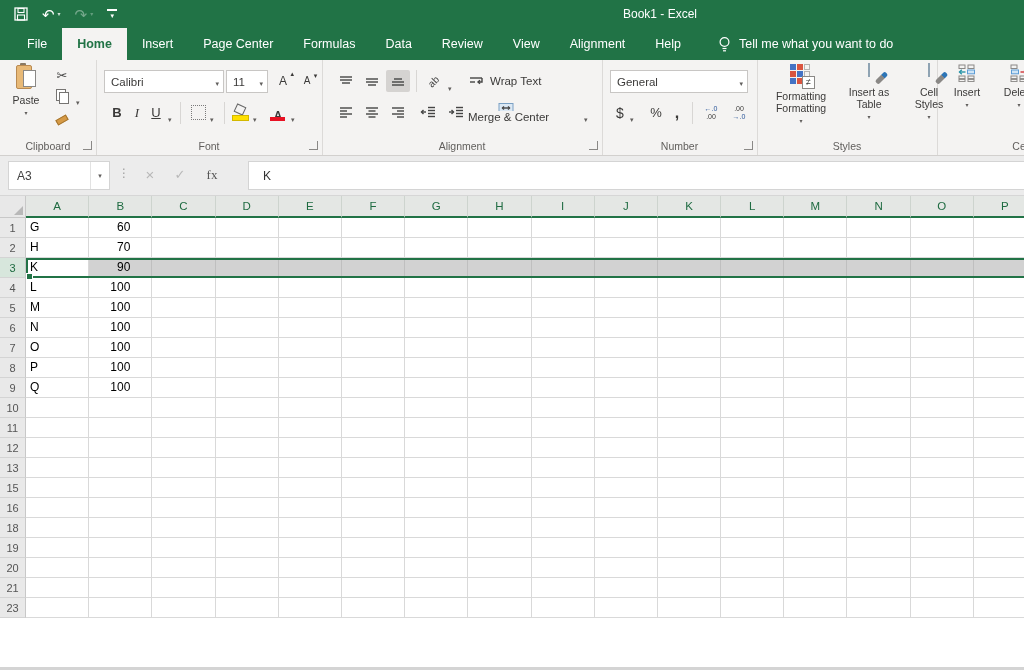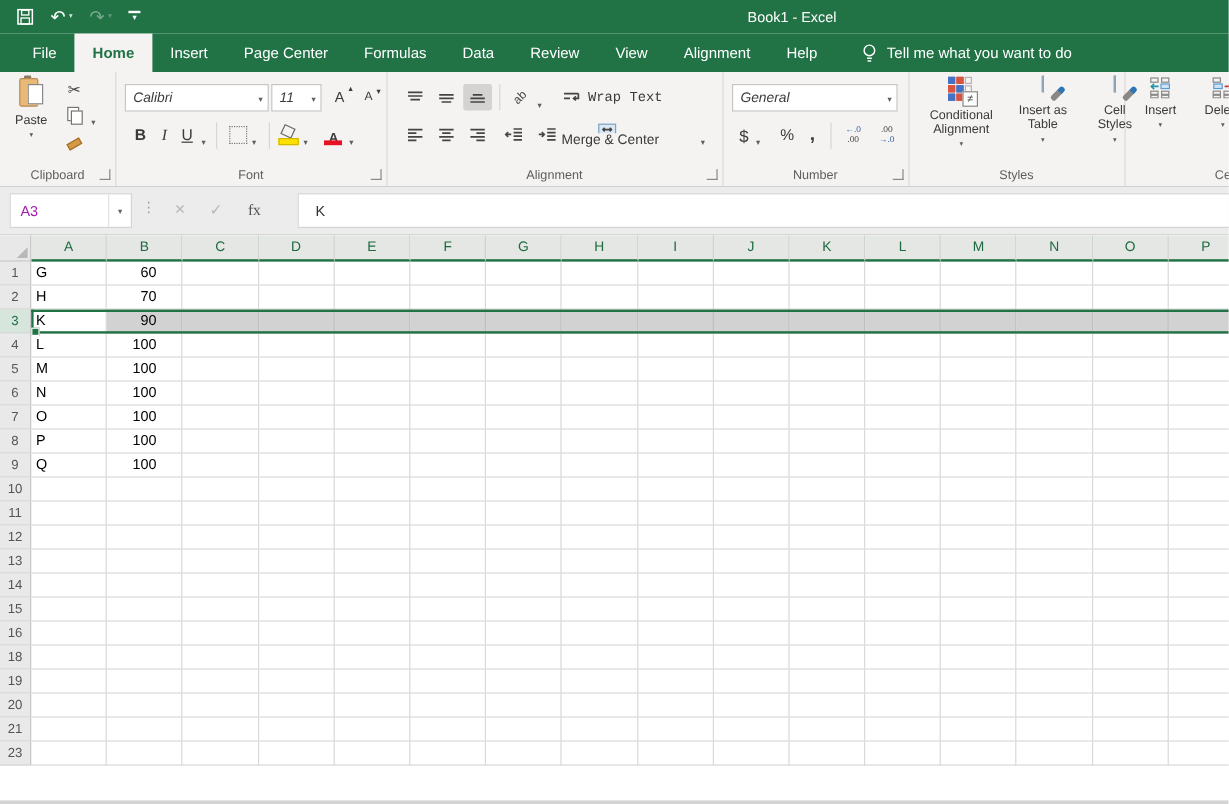--- a/index.html
+++ b/index.html
@@ -24,21 +24,21 @@
 
   
   .ribbon{position:absolute;left:0;top:60px;width:1024px;height:95px;background:#f4f3f2;border-bottom:1px solid #d2d0ce;color:#3b3a39;}
   .rgroup{position:absolute;top:0;bottom:0;border-right:1px solid #dcdad8;}
   .glabel{position:absolute;left:0;right:0;bottom:3px;text-align:center;font-size:10.5px;color:#605e5c;}
   .launcher{position:absolute;right:4px;bottom:5px;width:8px;height:8px;border-right:1px solid #8a8886;border-bottom:1px solid #8a8886;}
   .drop::after{content:"\25BE";font-size:7px;color:#605e5c;}
   .rbtn{position:absolute;display:flex;align-items:center;justify-content:center;border-radius:2px;}
   .pressed{background:#d5d3d1;}
   .combo{position:absolute;background:#fff;border:1px solid #c8c6c4;font-size:11.5px;display:flex;align-items:center;}
-  .combo .ctext{padding-left:6px;flex:1;font-style:italic;}
+  .combo .ctext{padding-left:6px;flex:1;}
   .combo .drop{padding-right:4px;}
   .vsep{position:absolute;top:42px;height:22px;width:1px;background:#d8d6d4;}
   .bigbtn{position:absolute;top:4px;display:flex;flex-direction:column;align-items:center;text-align:center;font-size:10.5px;line-height:12px;color:#3b3a39;}
   .bigbtn .blabel{margin-top:4px;}
   .bcaret::after{content:"\25BE";font-size:6px;color:#605e5c;display:block;margin-top:1px;}
 
   
   .clipboard-ic{position:relative;width:20px;height:26px;}
   .clipboard-ic .board{position:absolute;left:0;top:1px;width:14px;height:22px;background:#e8b977;border:1px solid #b98a52;border-radius:2px;}
   .clipboard-ic .clip{position:absolute;left:4px;top:-1px;width:6px;height:4px;background:#8a7a64;border-radius:1px;}
@@ -90,21 +90,21 @@
 
   
   .insdel-ic rect{stroke:#8a8886;fill:none;stroke-width:1;}
   .insdel-ic .fillcell{fill:#cfe4f5;stroke:#5b9bd5;}
   .insdel-ic .arrow{stroke:#2794a8;stroke-width:1.4;fill:none;}
   .insdel-ic .arrowr{stroke:#d13438;stroke-width:1.4;fill:none;}
 
   
   .fbar{position:absolute;left:0;top:156px;width:1024px;height:39px;background:#ececec;border-bottom:1px solid #d6d6d6;}
   .namebox{position:absolute;left:8px;top:5px;width:100px;height:27px;background:#fff;border:1px solid #d4d4d4;display:flex;align-items:center;}
-  .nb-text{flex:1;padding-left:8px;font-size:12px;color:#a21caf;}
+  .nb-text{flex:1;padding-left:8px;font-size:12px;color:#404040;}
   .nb-caret{width:18px;text-align:center;border-left:1px solid #e2e2e2;height:100%;display:flex;align-items:center;justify-content:center;}
   .fdots{position:absolute;left:118px;top:10px;color:#a0a0a0;font-size:12px;}
   .fbtn{position:absolute;top:5px;height:27px;width:24px;display:flex;align-items:center;justify-content:center;}
   .fbtn.cancel{left:138px;color:#b8b8b8;font-size:15px;}
   .fbtn.enter{left:168px;color:#b8b8b8;font-size:13px;}
   .fbtn.fx{left:200px;color:#555;font-size:13px;font-family:"Liberation Serif","DejaVu Serif",serif;}
   .formula-input{position:absolute;left:248px;top:5px;right:-2px;height:27px;background:#fff;border:1px solid #d4d4d4;display:flex;align-items:center;font-size:12px;color:#333;}
   .formula-input span{padding-left:14px;}
 
   
@@ -278,21 +278,21 @@
         </div>
       <span class="drop" style="position:absolute;left:126px;top:17px;"></span>
 
       <div class="rbtn" style="left:146px;top:10px;height:22px;">
         <svg class="icsvg" width="17" height="14" style="margin-right:5px;">
             <path d="M2 4 h12"></path>
             <path d="M14 4 v4 h-4"></path>
             <path d="M12 6.3 L10 8 l2 1.7"></path>
             <path d="M2 8 h5"></path>
           </svg>
-        <span style="font-size:11.5px;font-family:Liberation Mono, monospace;">Wrap Text</span>
+        <span style="font-size:11.5px;">Wrap Text</span>
       </div>
 
       <div class="rbtn" style="left:12px;top:41px;width:24px;height:22px;">
         <svg class="icsvg" width="16" height="14">
             <line x1="2" y1="3" x2="14" y2="3"></line>
             <line x1="2" y1="6" x2="9" y2="6"></line>
             <line x1="2" y1="9" x2="14" y2="9"></line>
             <line x1="2" y1="12" x2="9" y2="12"></line>
           </svg>
         </div>
@@ -384,21 +384,21 @@
               <span class="cf-cell"></span>
             <span class="cf-cell cf-red"></span>
               <span class="cf-cell cf-blue"></span>
               <span class="cf-cell"></span>
             <span class="cf-cell cf-blue"></span>
               <span class="cf-cell cf-red"></span>
               <span class="cf-cell"></span>
           </span>
           <span class="cf-neq">≠</span>
         </span>
-        <span class="blabel">Conditional Alignment</span>
+        <span class="blabel">Formatting Formatting</span>
         <span class="bcaret"></span>
       </div>
       <div class="bigbtn" style="left:86px;width:52px;">
         <span class="table-ic"><span class="table-grid"></span><span class="brush"></span></span>
         <span class="blabel">Insert as Table</span>
         <span class="bcaret"></span>
       </div>
       <div class="bigbtn" style="left:152px;width:40px;">
         <span class="table-ic"><span class="table-grid blue"></span><span class="brush"></span></span>
         <span class="blabel">Cell Styles</span>
@@ -717,39 +717,20 @@
           <div class="cell"></div>
           <div class="cell"></div>
           <div class="cell"></div>
           <div class="cell"></div>
           <div class="cell"></div>
           <div class="cell"></div>
           <div class="cell"></div>
           <div class="cell"></div>
         </div>
         <div class="g-row">
-          <div class="rowh">14</div>
-          <div class="cell"></div>
-          <div class="cell"></div>
-          <div class="cell"></div>
-          <div class="cell"></div>
-          <div class="cell"></div>
-          <div class="cell"></div>
-          <div class="cell"></div>
-          <div class="cell"></div>
-          <div class="cell"></div>
-          <div class="cell"></div>
-          <div class="cell"></div>
-          <div class="cell"></div>
-          <div class="cell"></div>
-          <div class="cell"></div>
-          <div class="cell"></div>
-          <div class="cell"></div>
-        </div>
-        <div class="g-row">
           <div class="rowh">15</div>
           <div class="cell"></div>
           <div class="cell"></div>
           <div class="cell"></div>
           <div class="cell"></div>
           <div class="cell"></div>
           <div class="cell"></div>
           <div class="cell"></div>
           <div class="cell"></div>
           <div class="cell"></div>

